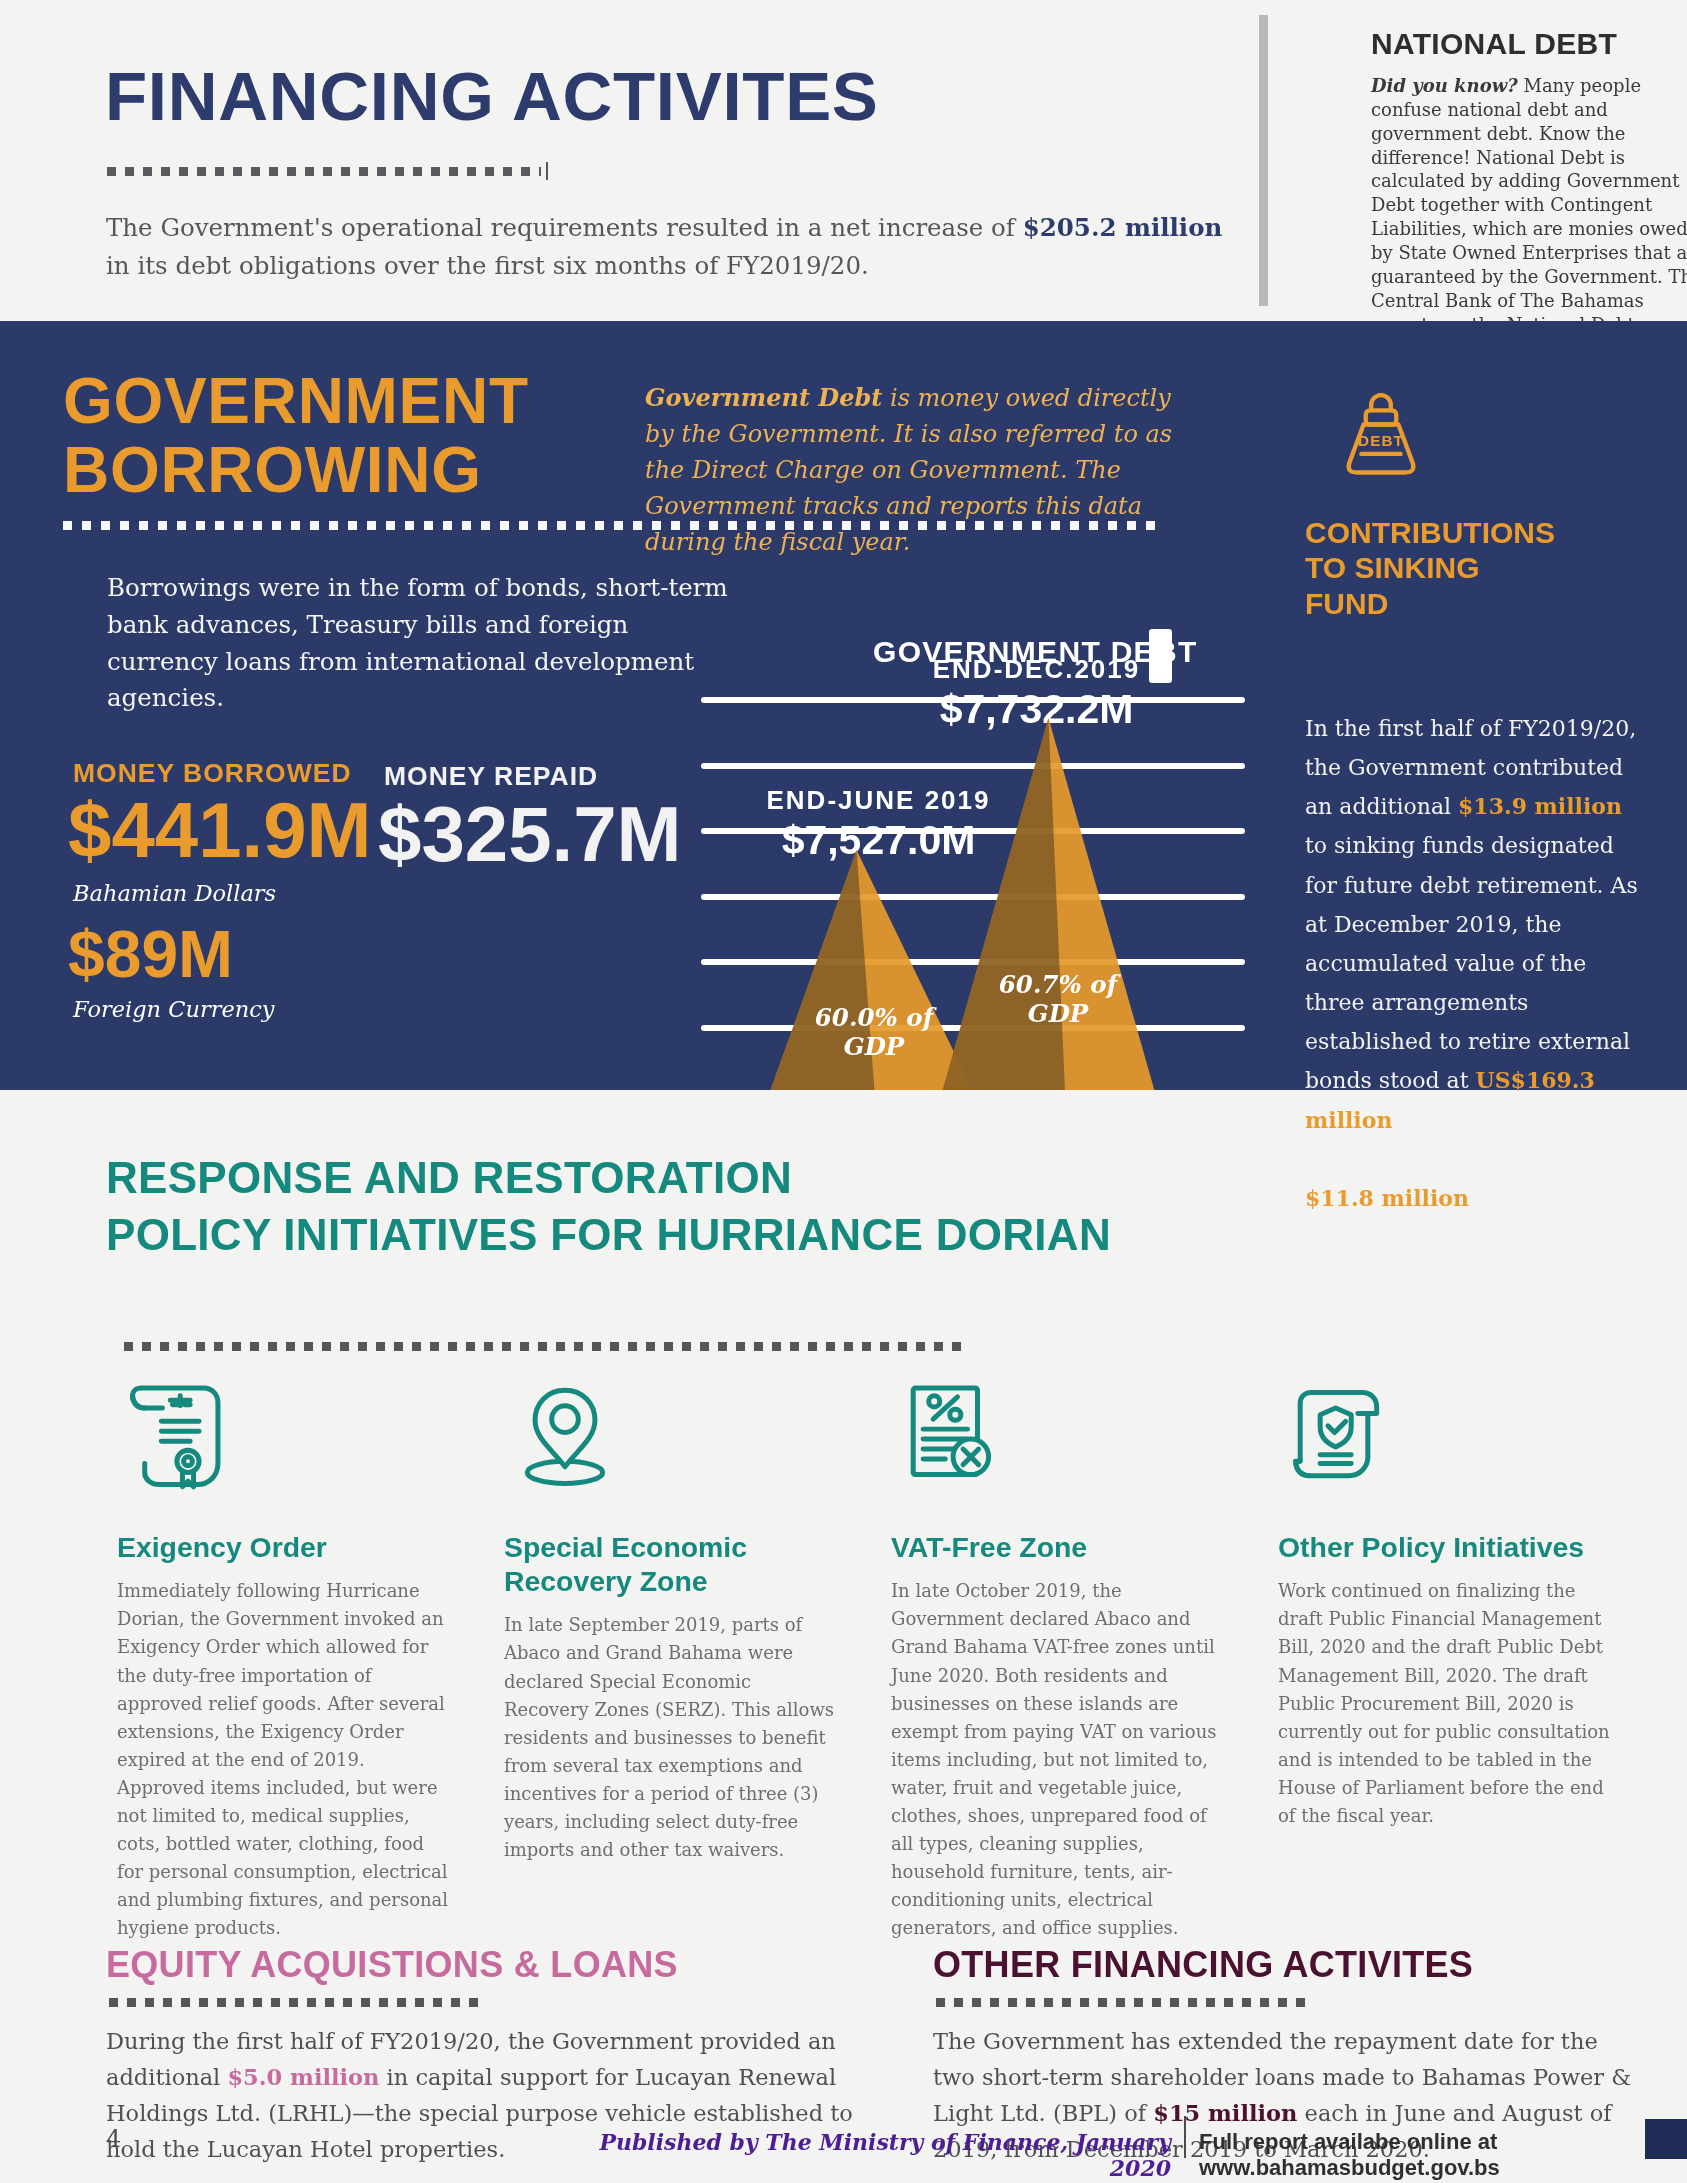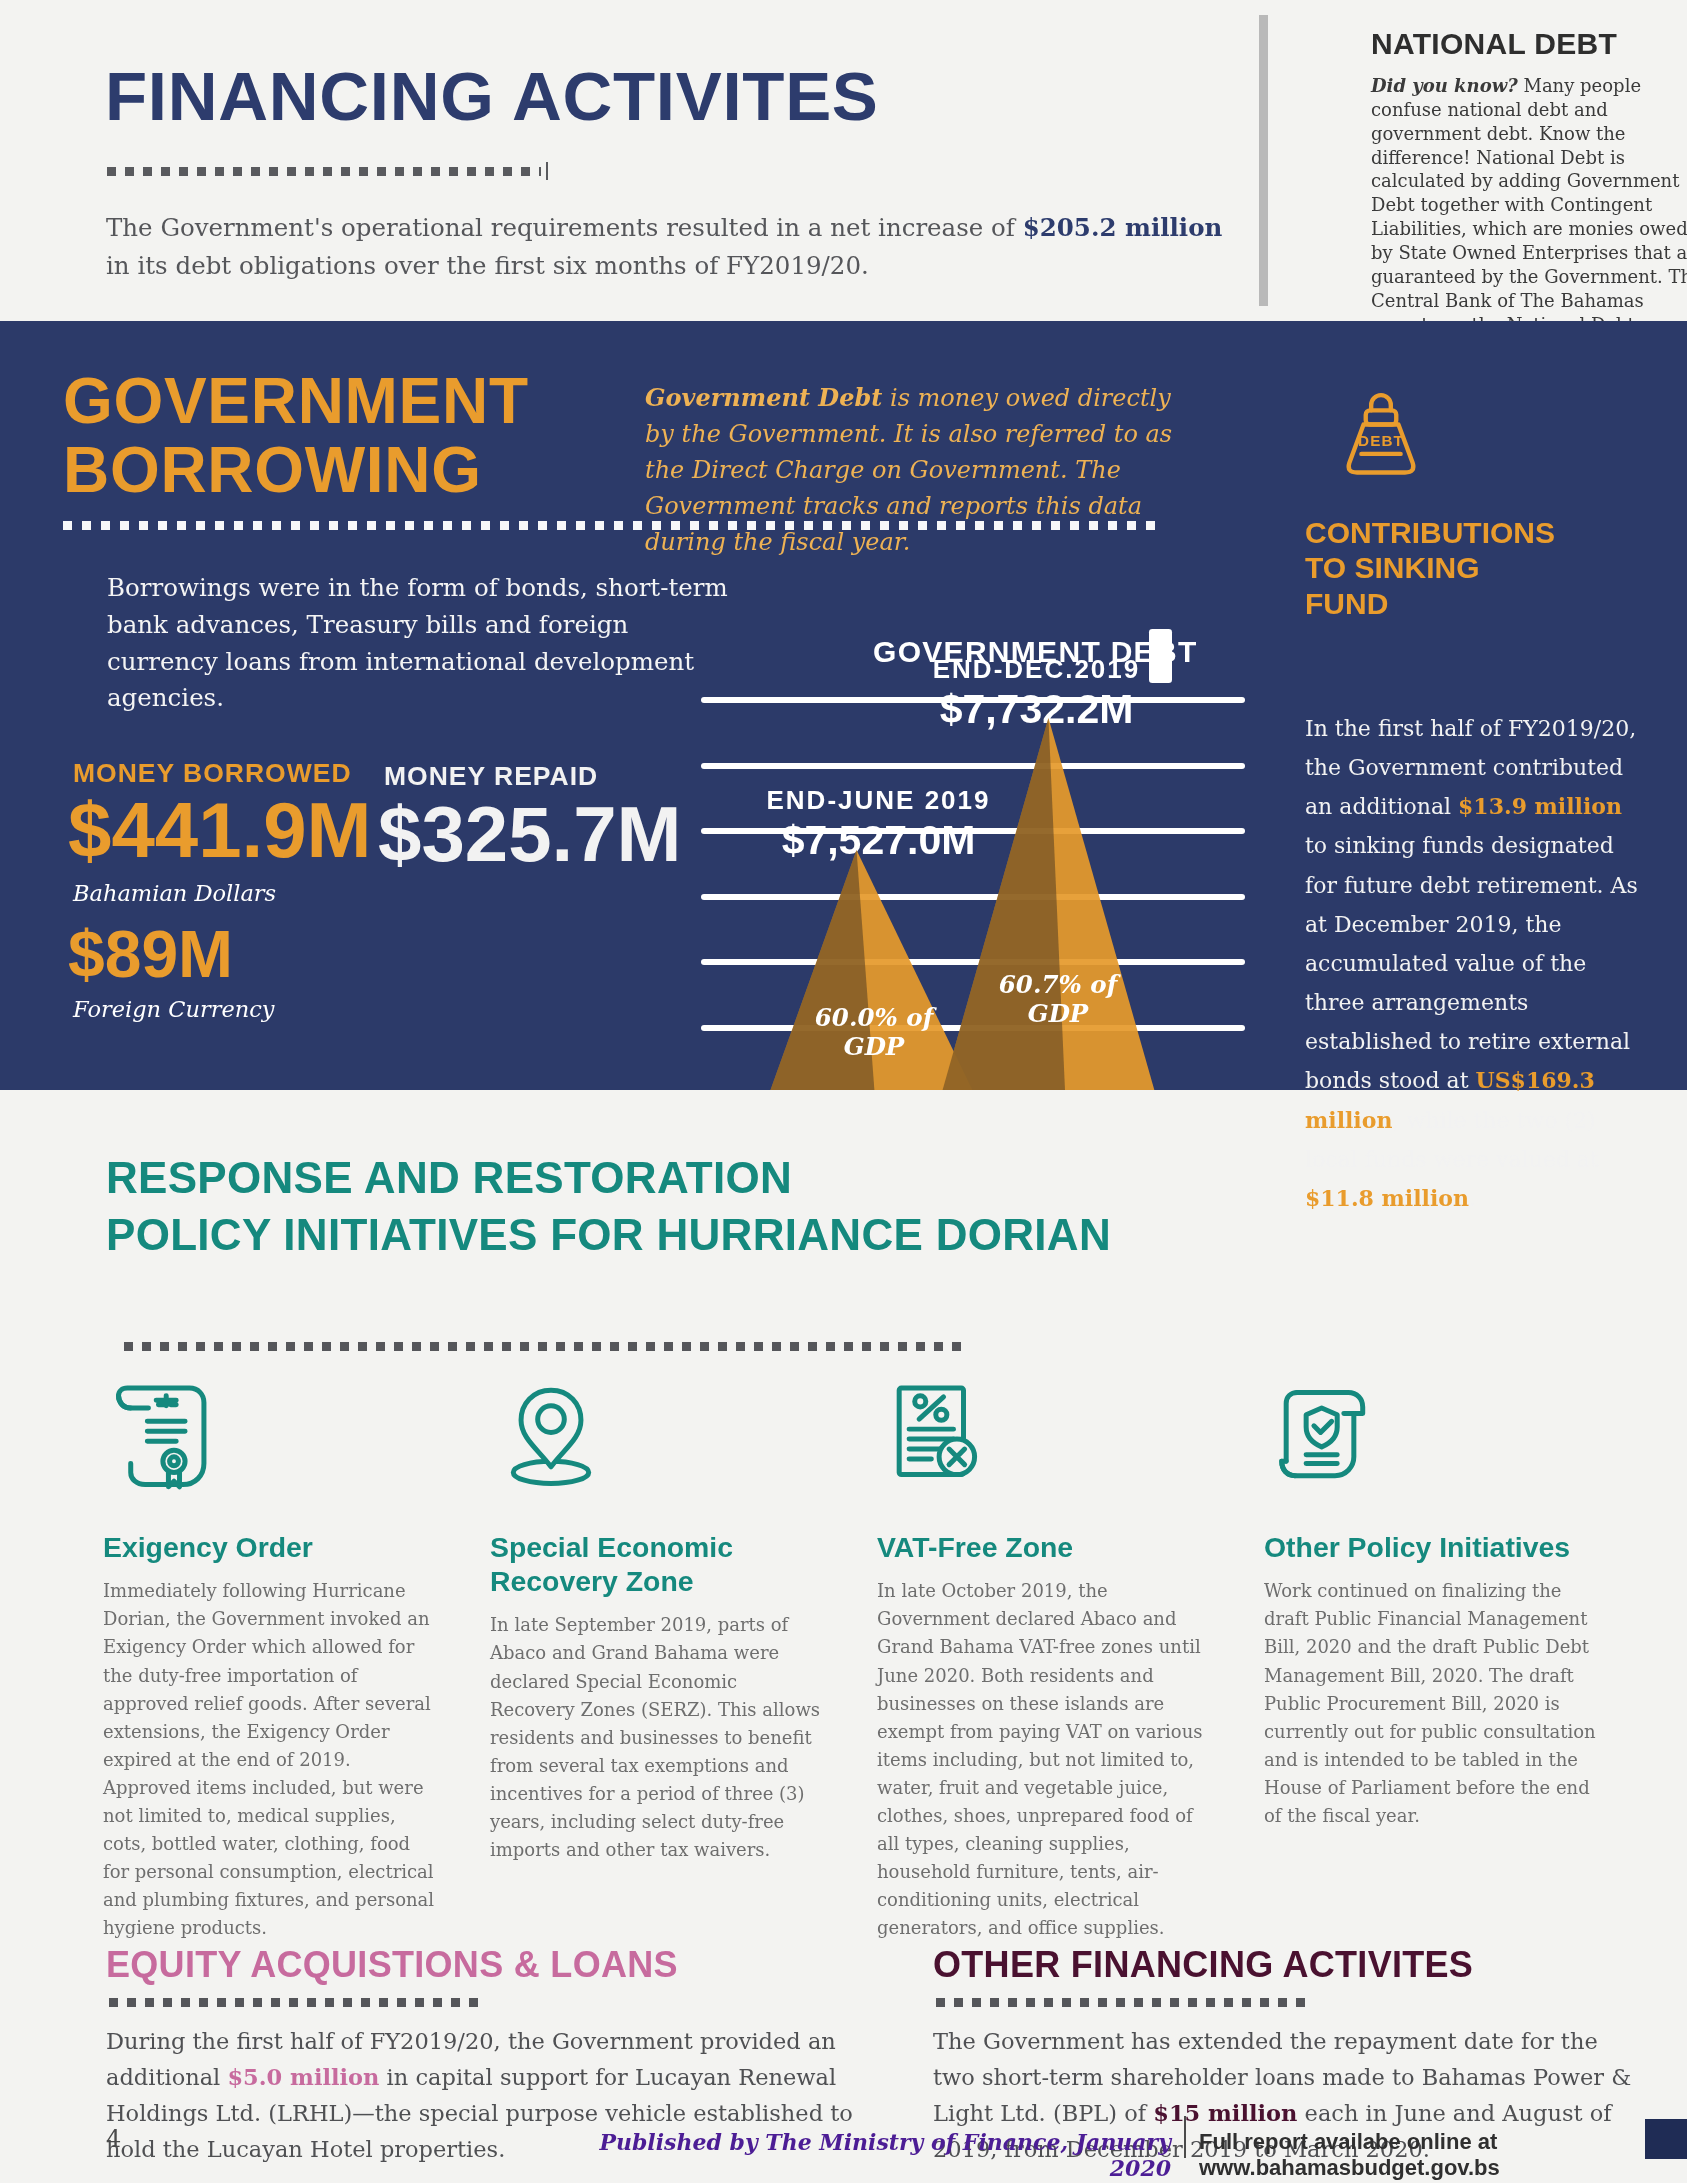--- a/index.html
+++ b/index.html
@@ -63,21 +63,21 @@
 
   
   .debt-icon{left:1323px;top:382px;width:116px;height:109px;}
   .sf-title{left:1305px;top:515px;font-size:30px;line-height:1.18;color:var(--orange);}
   .sf-body{left:1305px;top:709px;width:334px;font-size:22px;line-height:1.78;color:#f2f2f2;}
   .sf-body b{color:var(--orange);}
 
   
   .pol-title{left:106px;top:1149px;font-size:44px;line-height:1.3;color:var(--teal);letter-spacing:0.3px;}
   .pol-dots{left:124px;top:1342px;width:837px;--dotc:#55565a;}
-  .pol-grid{left:103px;top:1377px;width:1495px;display:grid;grid-template-columns:repeat(4,334px);column-gap:53px;}
+  .pol-grid{left:117px;top:1377px;width:1495px;display:grid;grid-template-columns:repeat(4,334px);column-gap:53px;}
   .pol-col .icon-box{height:136px;}
   .pol-col .icon-box svg{width:122px;height:122px;}
   .pol-col h3{font-size:28.4px;font-weight:800;color:var(--teal);line-height:1.2;margin:17px 0 13.2px 0;
               font-family:"Liberation Sans",sans-serif;}
   .pol-col .pbody{font-size:18px;line-height:1.56;color:#6e6e6e;}
 
   
   .eq-title{left:106px;top:1944px;font-size:36px;color:var(--pink);letter-spacing:0.3px;}
   .eq-dots{left:109px;top:1998px;width:374px;--dotc:#55565a;}
   .eq-body{left:106px;top:2023px;width:754px;font-size:22.5px;line-height:1.6;color:#4f5053;}

